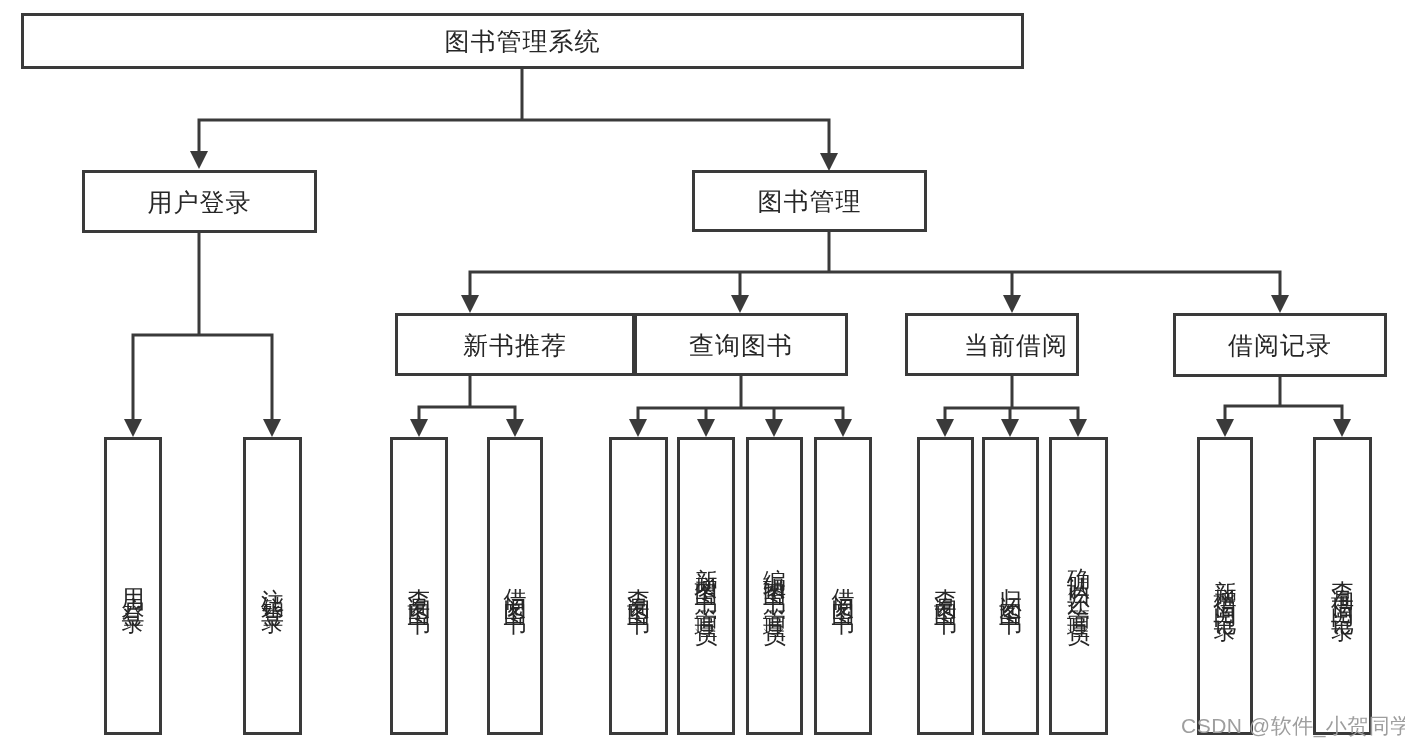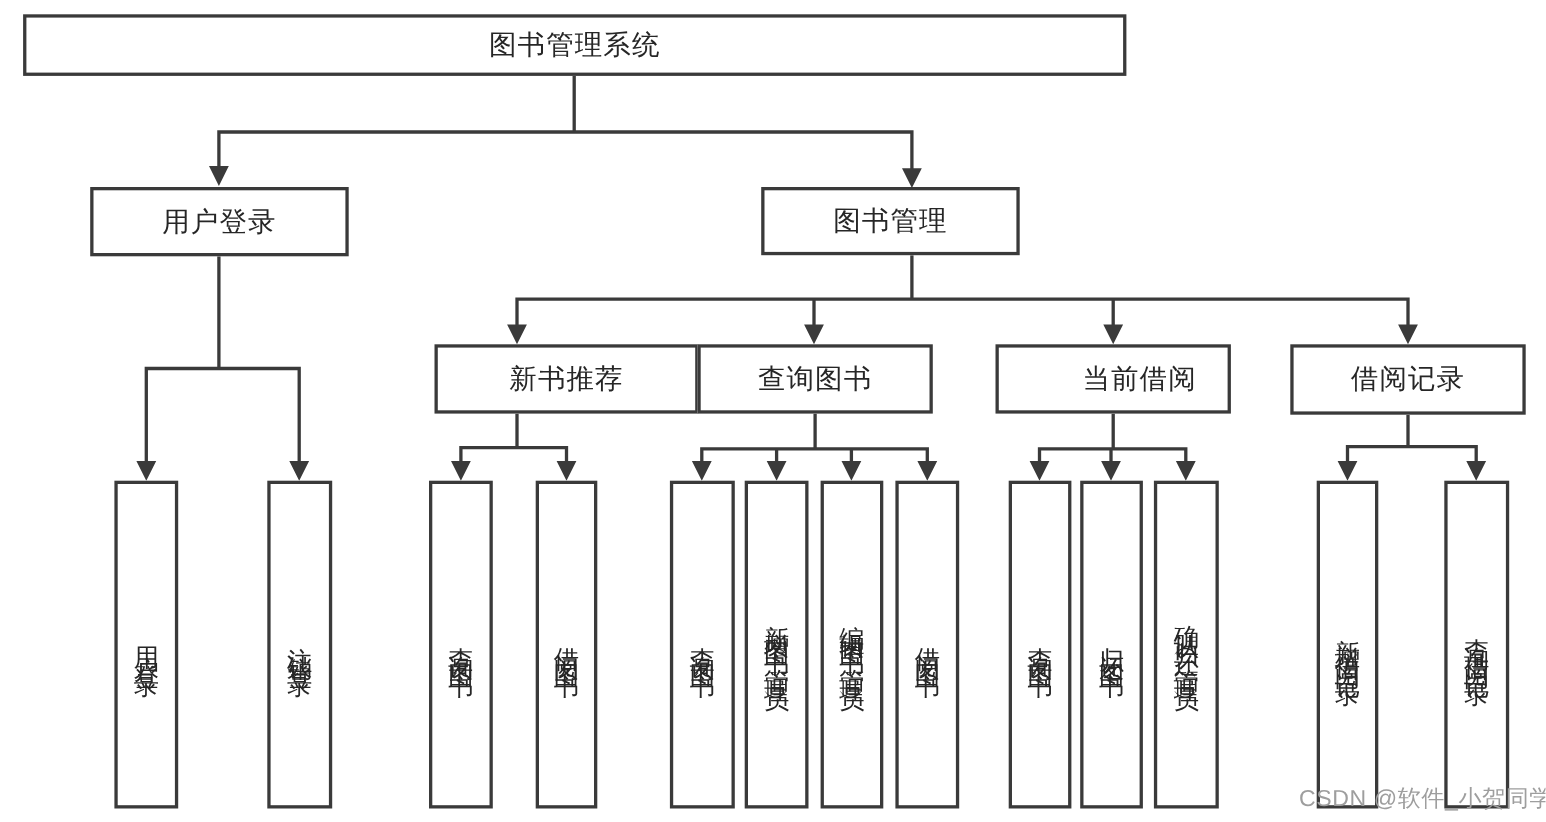--- a/index.html
+++ b/index.html
@@ -128,21 +128,21 @@
 <div class="box" style="left:692px; top:170px; width:235px; height:62px;">
   <span class="h-label">图书管理</span>
 </div>
 
 <div class="box" style="left:362px; top:313px; width:240px; height:63px;margin-left:33px;">
   <span class="h-label">新书推荐</span>
 </div>
 <div class="box" style="left:634px; top:313px; width:214px; height:63px;">
   <span class="h-label">查询图书</span>
 </div>
-<div class="box" style="left:905px; top:313px; width:214px; height:63px;padding-left:48px;">
+<div class="box" style="left:905px; top:313px; width:174px; height:63px;padding-left:48px;">
   <span class="h-label">当前借阅</span>
 </div>
 <div class="box" style="left:1173px; top:313px; width:214px; height:64px;">
   <span class="h-label">借阅记录</span>
 </div>
 
 <div class="box" style="left:104px; top:437px; width:58px; height:298px;">
   <span class="v-label">用户登录</span>
 </div>
 <div class="box" style="left:243px; top:437px; width:59px; height:298px;">

